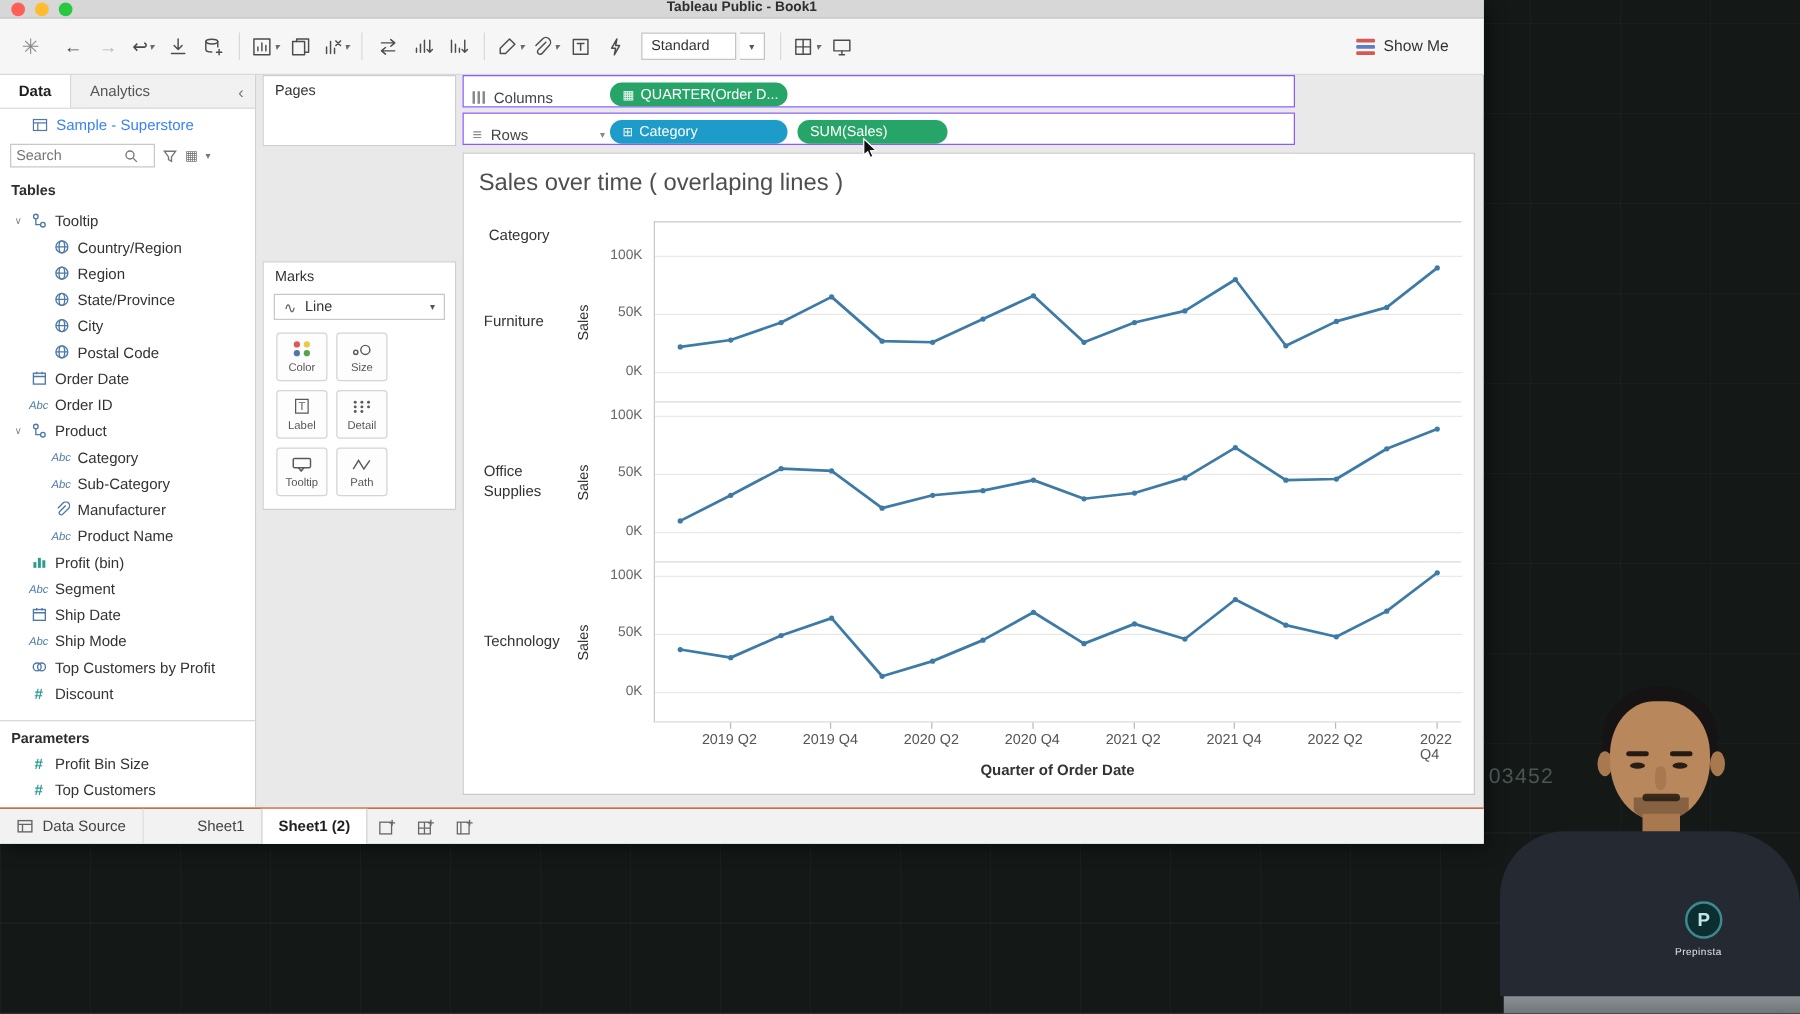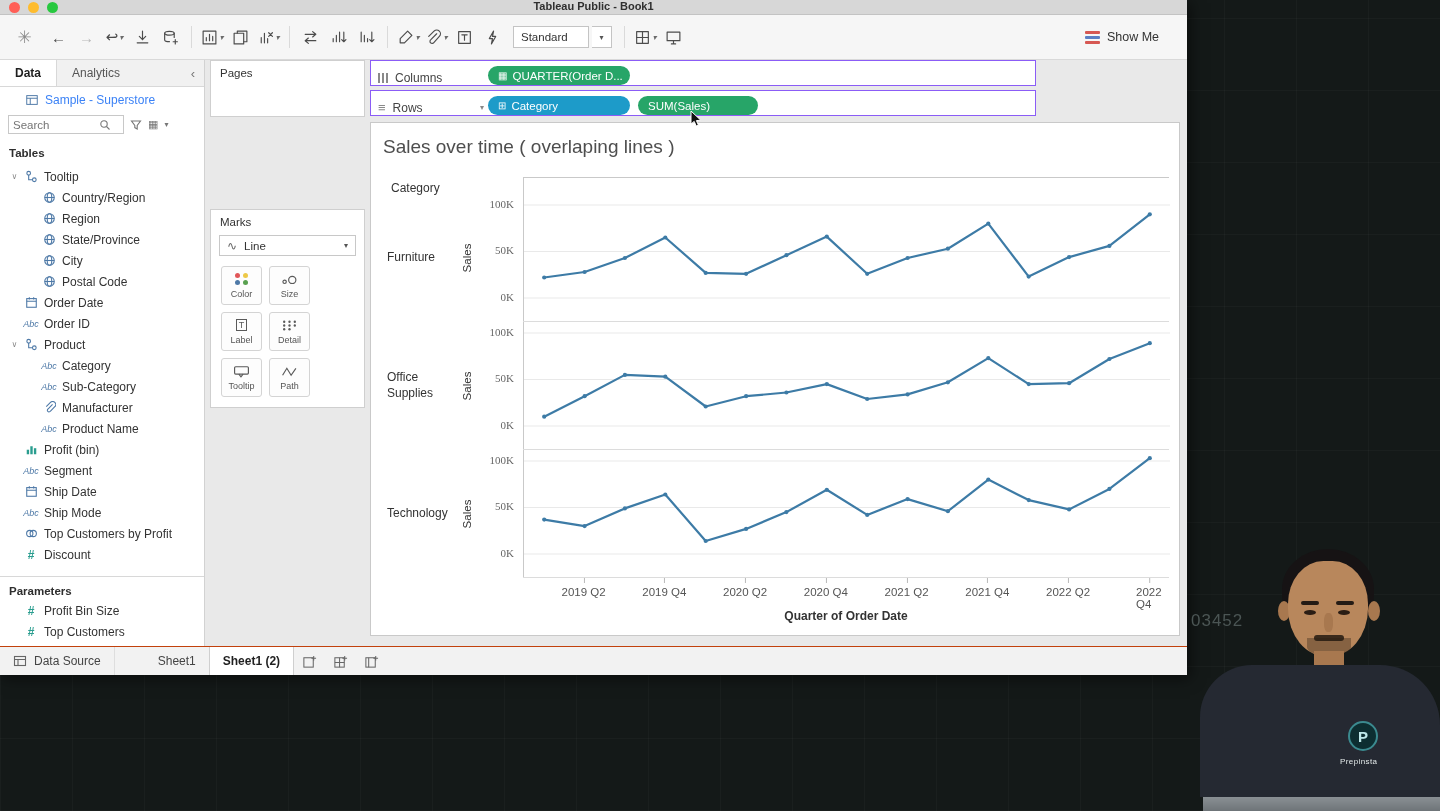--- a/index.html
+++ b/index.html
@@ -96,21 +96,21 @@
   .sheet-title { padding:13px 0 0 12px; font-size:19px; color:#4e4e4e; }
   .pane-topline { position:absolute; left:152px; top:54px; width:646px; height:1px; background:#c9c9c9; }
   .pane-vline { position:absolute; left:152px; top:54px; width:1px; height:401px; background:#c9c9c9; }
   .col-header { position:absolute; left:20px; top:58px; font-size:12px; color:#333; }
   .band { position:absolute; left:0; width:800px; height:128px; }
   .band::after { content:""; position:absolute; left:152px; width:646px; bottom:0; height:1px; background:#dcdcdc; }
   .row-label { position:absolute; left:16px; top:0; width:74px; height:100%; display:flex; align-items:center; font-size:12px; color:#333; line-height:1.3; }
   .sales-label { position:absolute; left:86px; top:0; width:20px; height:100%; display:flex; align-items:center; justify-content:center; }
   .sales-label span { transform:rotate(-90deg); font-size:11.5px; color:#333; white-space:nowrap; }
   .yticks { position:absolute; left:104px; top:0; width:44px; height:100%; }
-  .yticks span { position:absolute; right:5px; font-size:11px; color:#666;font-family:Liberation Serif, serif; }
+  .yticks span { position:absolute; right:5px; font-size:11px; color:#666; }
   .band svg { position:absolute; left:153px; top:0; width:646px; height:128px; }
   .gl { stroke:#e9e9e9; stroke-width:1; }
   .xticks { position:absolute; left:152px; top:455px; width:646px; height:26px; }
   .xticks span { position:absolute; top:8px; transform:translateX(-50%); font-size:11.5px; color:#555; }
   .xticks span::before { content:""; position:absolute; left:50%; top:-8px; width:1px; height:5px; background:#b9b9b9; }
   .x-axis-title { position:absolute; left:152px; top:486px; width:646px; text-align:center; font-size:12px; font-weight:700; color:#333; }
 
   
   .bottombar { position:absolute; left:0; bottom:0; right:0; height:29px; background:#f2f2f2; border-top:1px solid #c2410c; display:flex; align-items:stretch; font-size:12px; color:#444; }
   .bb-ds { display:flex; align-items:center; gap:7px; padding:0 13px; border-right:1px solid #dedede; }

